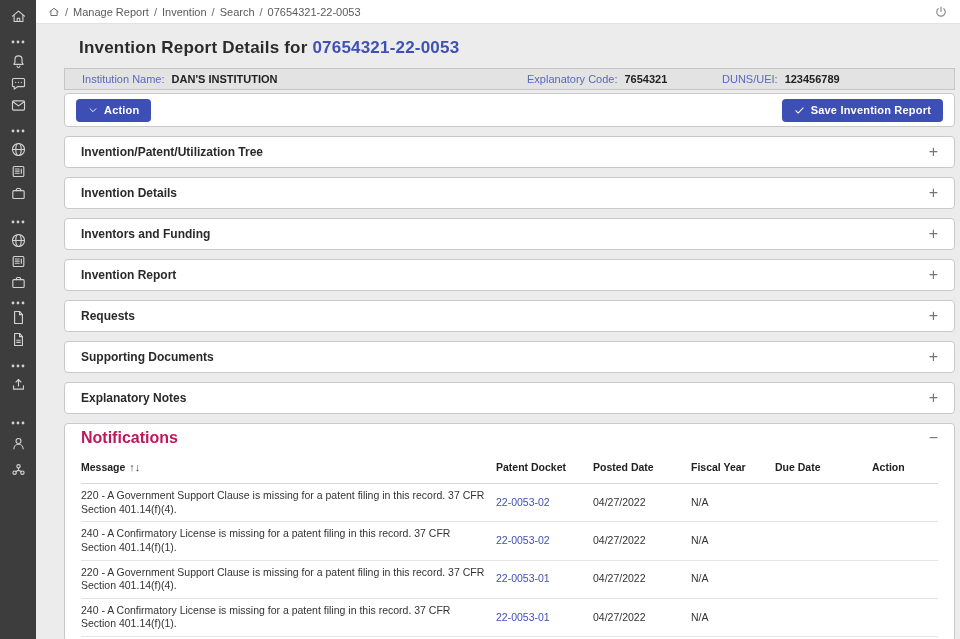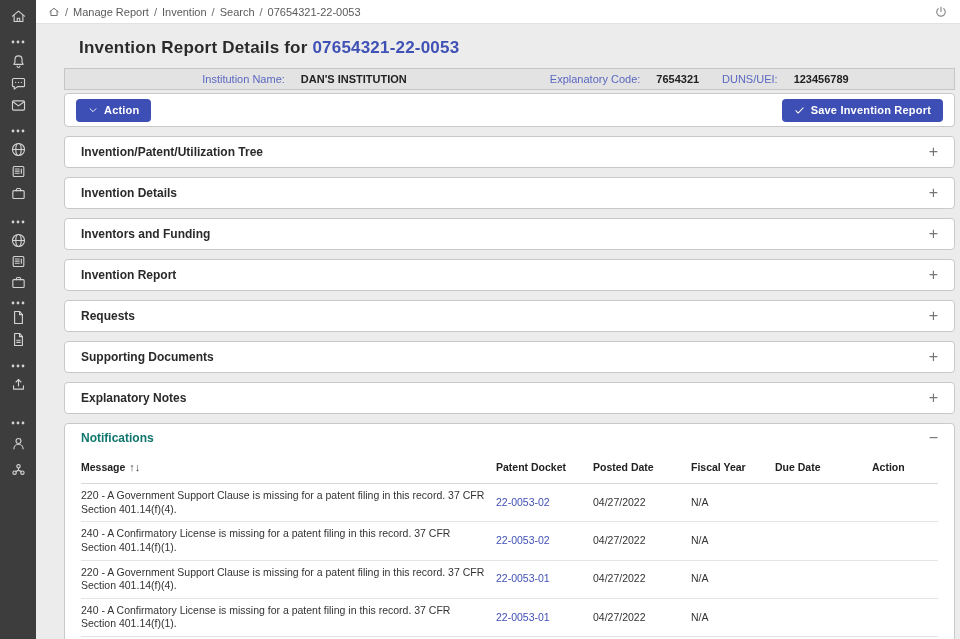--- a/index.html
+++ b/index.html
@@ -34,21 +34,21 @@
   .content { padding: 0 5px 0 28px; }
   .page-title {
     margin: 14px 0 10px 15px; font-size: 17px; font-weight: bold; color: #2b2b2b; letter-spacing: .2px;
   }
   .page-title .report-no { color: #3f51b5; }
   
   .inst-bar {
     height: 22px; background: #e3e3e3; border: 1px solid #c6c6c6;
     display: flex; align-items: center; font-size: 11px; padding-left: 17px;
   }
-  .inst-field { display: flex; gap: 16px; align-items: center; justify-content: center; }
+  .inst-field { display: flex; gap: 7px; align-items: center; }
   .inst-field .lbl { color: #5a68c0; }
   .inst-field .val { color: #222; font-weight: bold; }
   .f-name { width: 445px; }
   .f-code { width: 195px; }
   
   .toolbar {
     margin-top: 3px; height: 34px; background: #fff; border: 1px solid #c9c9c9; border-radius: 4px;
     display: flex; align-items: center; padding: 0 11px;
   }
   .btn {
@@ -67,21 +67,21 @@
   .accordion .acc-title { font-size: 12px; font-weight: bold; color: #2a2a2a; }
   .accordion .acc-toggle, .panel-head .acc-toggle {
     margin-left: auto; color: #757575; font-size: 16px; font-weight: 400; line-height: 1; cursor: pointer;
   }
   
   .panel {
     margin-top: 9px; background: #fff; border: 1px solid #c9c9c9; border-radius: 4px;
     padding-bottom: 4px;
   }
   .panel-head { height: 28px; display: flex; align-items: center; padding: 0 16px; cursor: pointer; }
-  .panel-head .acc-title { font-size: 12px; font-weight: bold; color: #0f766e; }
+  .panel-head .acc-title { font-size: 16px; font-weight: bold; color: #be185d; }
   .tbl-wrap { padding: 0 16px; }
   table.notif { width: 100%; border-collapse: collapse; table-layout: fixed; }
   table.notif th {
     text-align: left; font-size: 10.5px; font-weight: bold; color: #222;
     padding: 9px 8px 10px 0; border-bottom: 1px solid #d8d8d8;
   }
   table.notif td {
     font-size: 10.5px; color: #333; line-height: 1.3;
     padding: 5px 8px 5px 0; border-bottom: 1px solid #e4e4e4; vertical-align: middle;
   }

